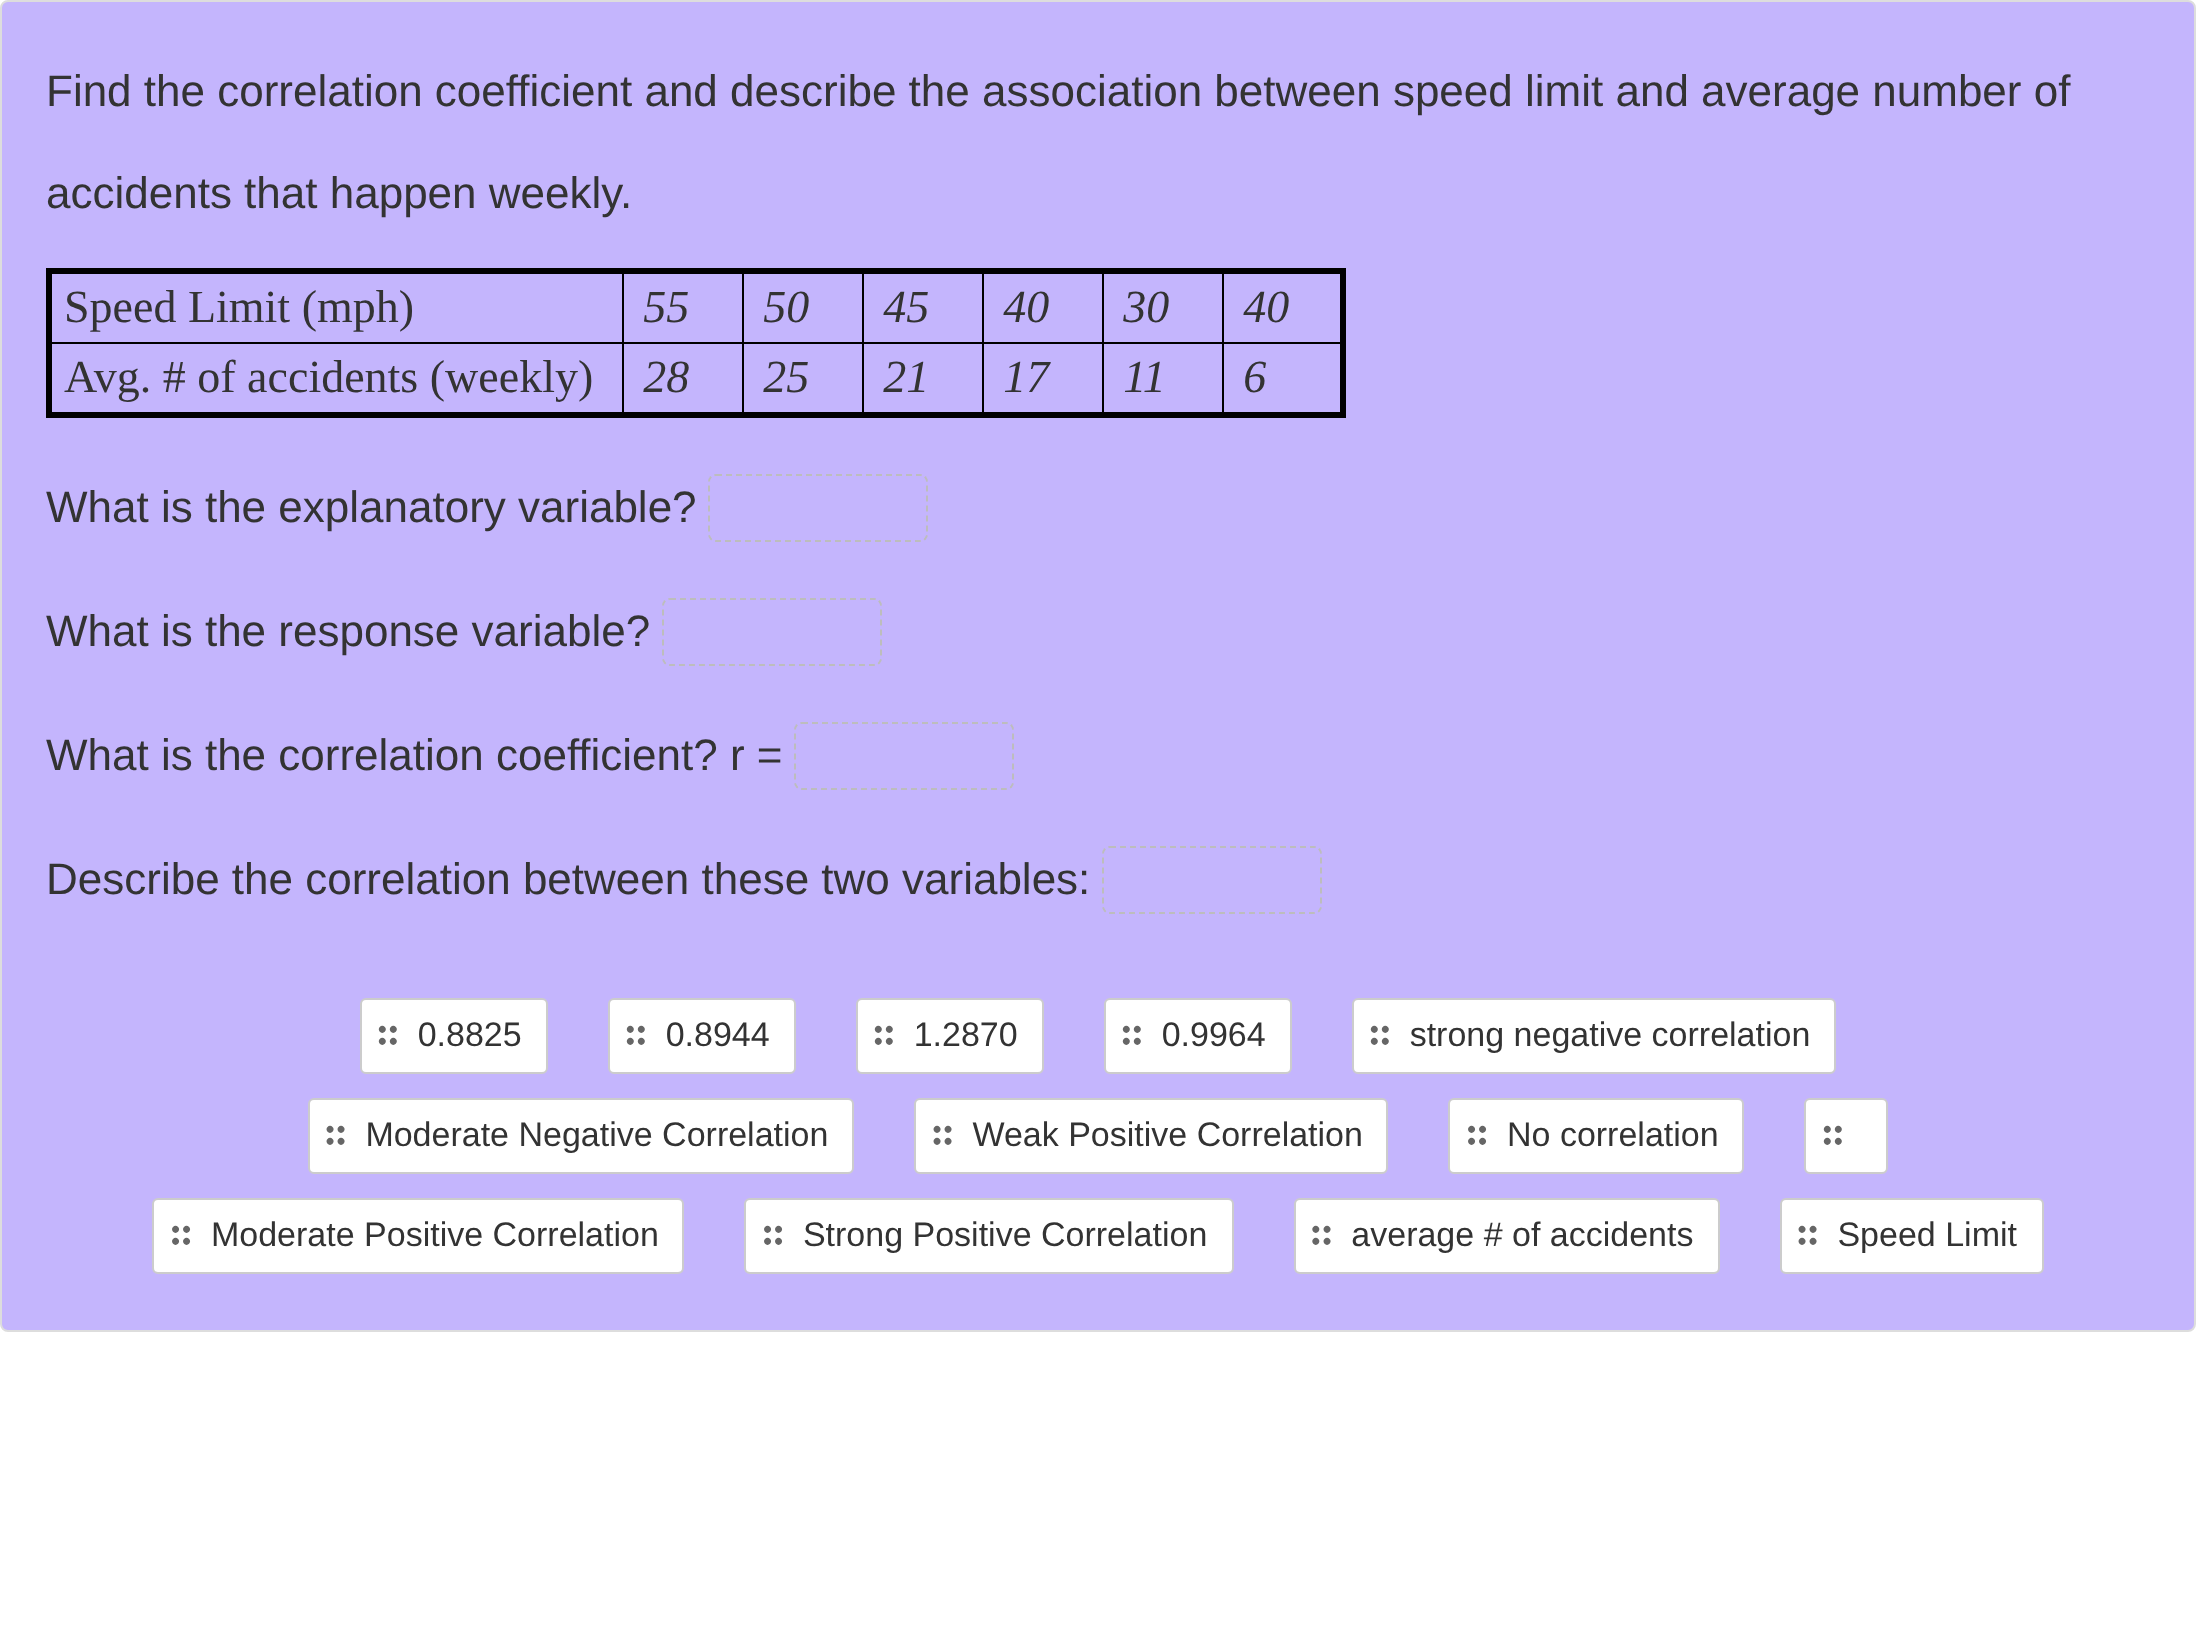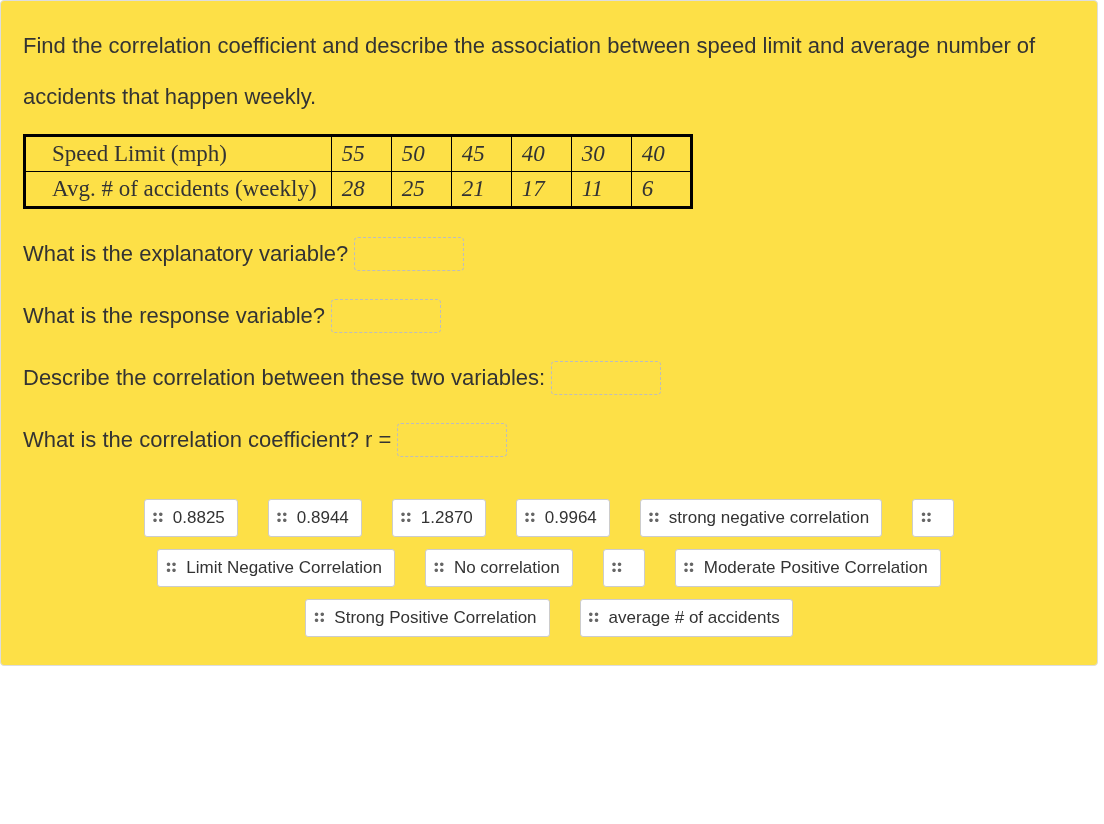--- a/index.html
+++ b/index.html
@@ -11,42 +11,42 @@
     color: #333;
     width: 1104px;
     height: 824px;
     overflow: hidden;
   }
   .card {
     border: 1px solid #ddd;
     border-radius: 4px;
     margin: 0 6px 0 0;
     padding: 20px 22px 28px 22px;
-    background: #fde047;
+    background: #c4b5fd;
   }
   .question-text {
     font-size: 22px;
     color: #333;
     line-height: 2.3;
     margin-bottom: 12px;
   }
   .data-table {
     border-collapse: collapse;
     border: 3px solid #000;
     font-family: "Times New Roman", Times, serif;
     font-size: 23px;
     margin-bottom: 28px;
   }
   .data-table td {
     border: 1px solid #000;
     padding: 4px 10px;
     white-space: nowrap;
   }
   .data-table td.label {
-    padding: 4px 14px 4px 26px;
+    padding: 4px 14px 4px 6px;
   }
   .data-table td.val {
     padding: 4px 16px 4px 10px;
     min-width: 60px;
     font-style: italic;
   }
   .line {
     font-size: 22px;
     color: #333;
     margin: 22px 0 28px 0;
@@ -129,29 +129,29 @@
     <span>What is the explanatory variable?</span>
     <span class="drop-target"></span>
   </div>
 
   <div class="line">
     <span>What is the response variable?</span>
     <span class="drop-target"></span>
   </div>
 
   <div class="line">
+    <span>What is the correlation coefficient? r =</span>
+    <span class="drop-target"></span>
+  </div>
+
+  <div class="line">
     <span>Describe the correlation between these two variables:</span>
     <span class="drop-target"></span>
   </div>
 
-  <div class="line">
-    <span>What is the correlation coefficient? r =</span>
-    <span class="drop-target"></span>
-  </div>
-
   <div class="answers">
     <div class="chip">
         <span class="grip"></span>
         <span>0.8825</span>
       </div>
     <div class="chip">
         <span class="grip"></span>
         <span>0.8944</span>
       </div>
     <div class="chip">
@@ -161,39 +161,44 @@
     <div class="chip">
         <span class="grip"></span>
         <span>0.9964</span>
       </div>
     <div class="chip">
         <span class="grip"></span>
         <span>strong negative correlation</span>
       </div>
     <div class="chip">
         <span class="grip"></span>
-      </div>
-    <div class="chip">
-        <span class="grip"></span>
-        <span>Limit Negative Correlation</span>
+        <span>Moderate Negative Correlation</span>
+      </div>
+    <div class="chip">
+        <span class="grip"></span>
+        <span>Weak Positive Correlation</span>
       </div>
     <div class="chip">
         <span class="grip"></span>
         <span>No correlation</span>
       </div>
     <div class="chip">
         <span class="grip"></span>
       </div>
     <div class="chip">
         <span class="grip"></span>
         <span>Moderate Positive Correlation</span>
       </div>
     <div class="chip">
         <span class="grip"></span>
         <span>Strong Positive Correlation</span>
       </div>
     <div class="chip">
         <span class="grip"></span>
         <span>average # of accidents</span>
       </div>
+    <div class="chip">
+        <span class="grip"></span>
+        <span>Speed Limit</span>
+      </div>
   </div>
 
 </div>
 
 </body></html>

